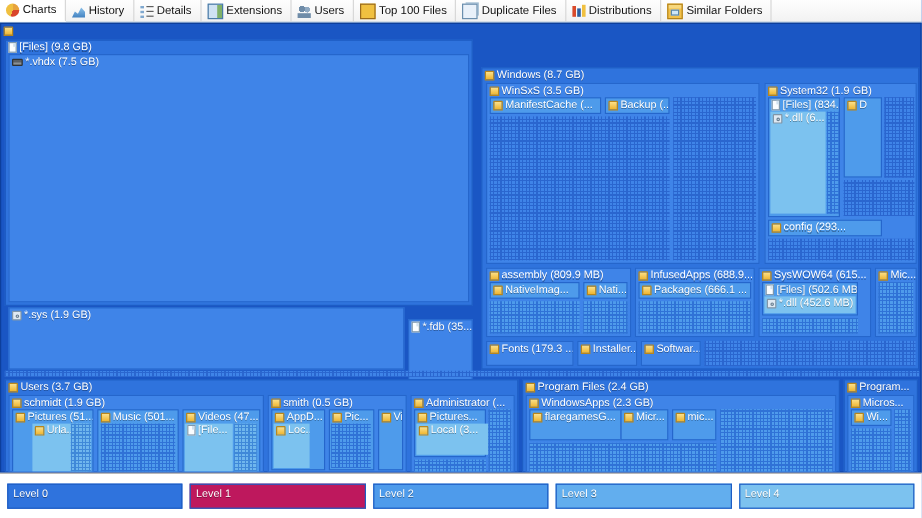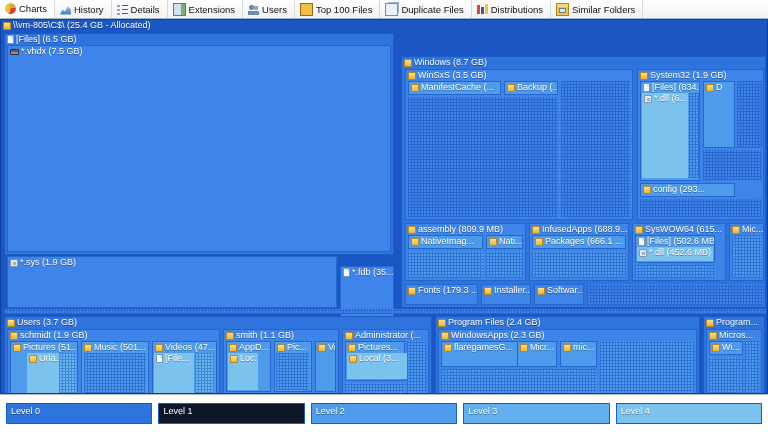--- a/index.html
+++ b/index.html
@@ -176,28 +176,27 @@
     <span class="ico ic-simfold"></span>
     <span class="lbl">Similar Folders</span>
   </div>
 </div>
 
 <div id="map">
 
   <div class="node" style="left:0;top:0;width:766px;height:11px;">
     <div class="hdr">
       <span class="fold"></span>
-      <span>\\vm-805\C$\ (25.4 GB - Allocated)</span>
     </div>
   </div>
 
   <div class="node L1 bdr" style="left:3px;top:13px;width:390px;height:222px;">
     <div class="hdr">
       <span class="file"></span>
-      <span>[Files] (6.5 GB)</span>
+      <span>[Files] (9.8 GB)</span>
     </div>
   </div>
   <div class="node L2 bdr2" style="left:6px;top:25px;width:384px;height:207px;">
     <div class="hdr">
       <span class="disk"></span>
       <span>*.vhdx (7.5 GB)</span>
     </div>
   </div>
 
   <div class="node L2 bdr2" style="left:6px;top:236px;width:330px;height:52px;">
@@ -402,21 +401,21 @@
     <div class="hdr">
       <span class="file"></span>
       <span>[File...</span>
     </div>
   </div>
   <div class="node stip3" style="left:194px;top:333px;width:19px;height:40px;"></div>
 
   <div class="node L2 bdr2" style="left:222px;top:309px;width:116px;height:79px;">
     <div class="hdr">
       <span class="fold"></span>
-      <span>smith (1.1 GB)</span>
+      <span>smith (0.5 GB)</span>
     </div>
   </div>
   <div class="node L3 bdr2" style="left:225px;top:321px;width:45px;height:51px;">
     <div class="hdr">
       <span class="fold"></span>
       <span>AppD...</span>
     </div>
   </div>
   <div class="node L4" style="left:227px;top:333px;width:30px;height:37px;">
     <div class="hdr">
@@ -514,21 +513,21 @@
   <div class="node stip2" style="left:744px;top:321px;width:14px;height:64px;"></div>
 
   <div class="node stip" style="left:3px;top:289px;width:762px;height:5px;"></div>
 
 </div>
 
 <div id="legend">
   <div class="lvl" style="background:#2f73dd;">
     <span>Level 0</span>
   </div>
-  <div class="lvl" style="background:#0f172a;">
+  <div class="lvl" style="background:#be185d;">
     <span>Level 1</span>
   </div>
   <div class="lvl" style="background:#4e9beb;">
     <span>Level 2</span>
   </div>
   <div class="lvl" style="background:#62aeee;">
     <span>Level 3</span>
   </div>
   <div class="lvl l4" style="background:#7cc2ef;">
     <span>Level 4</span>

